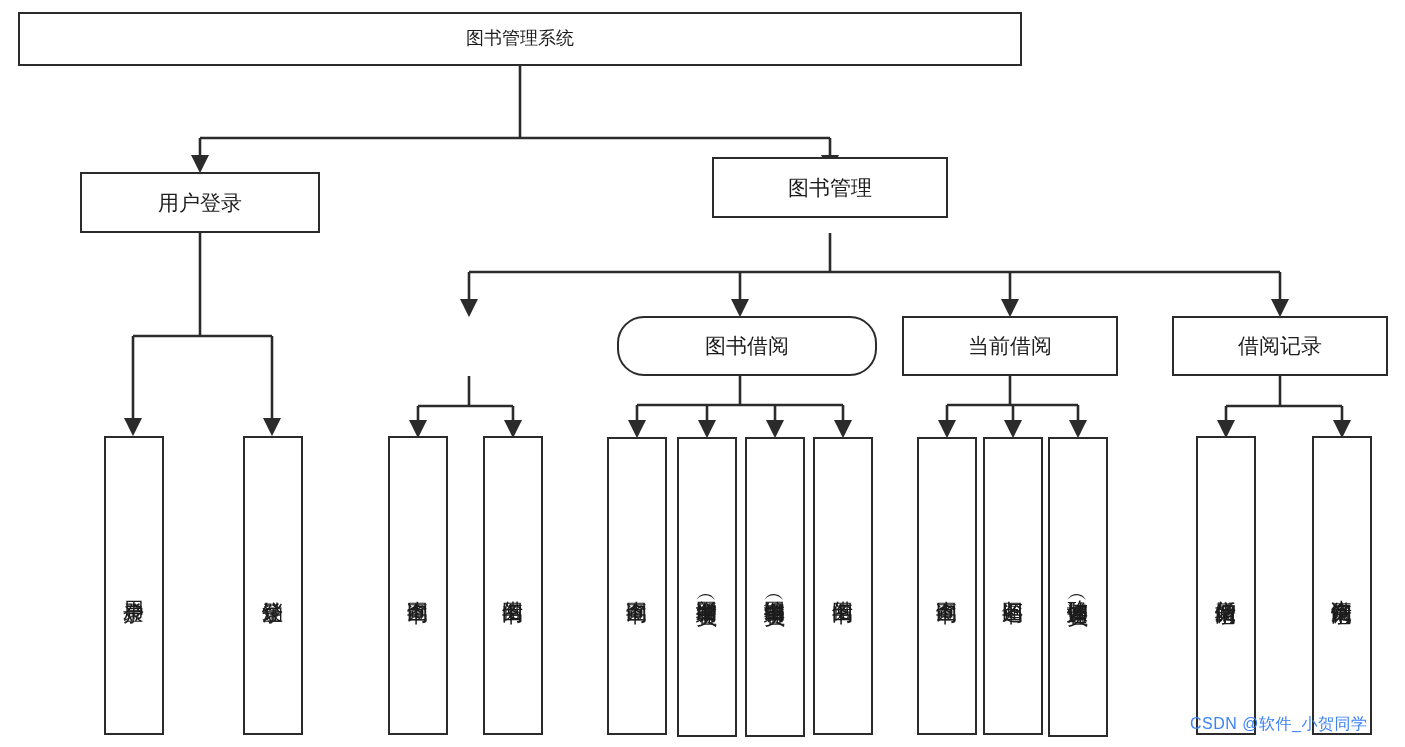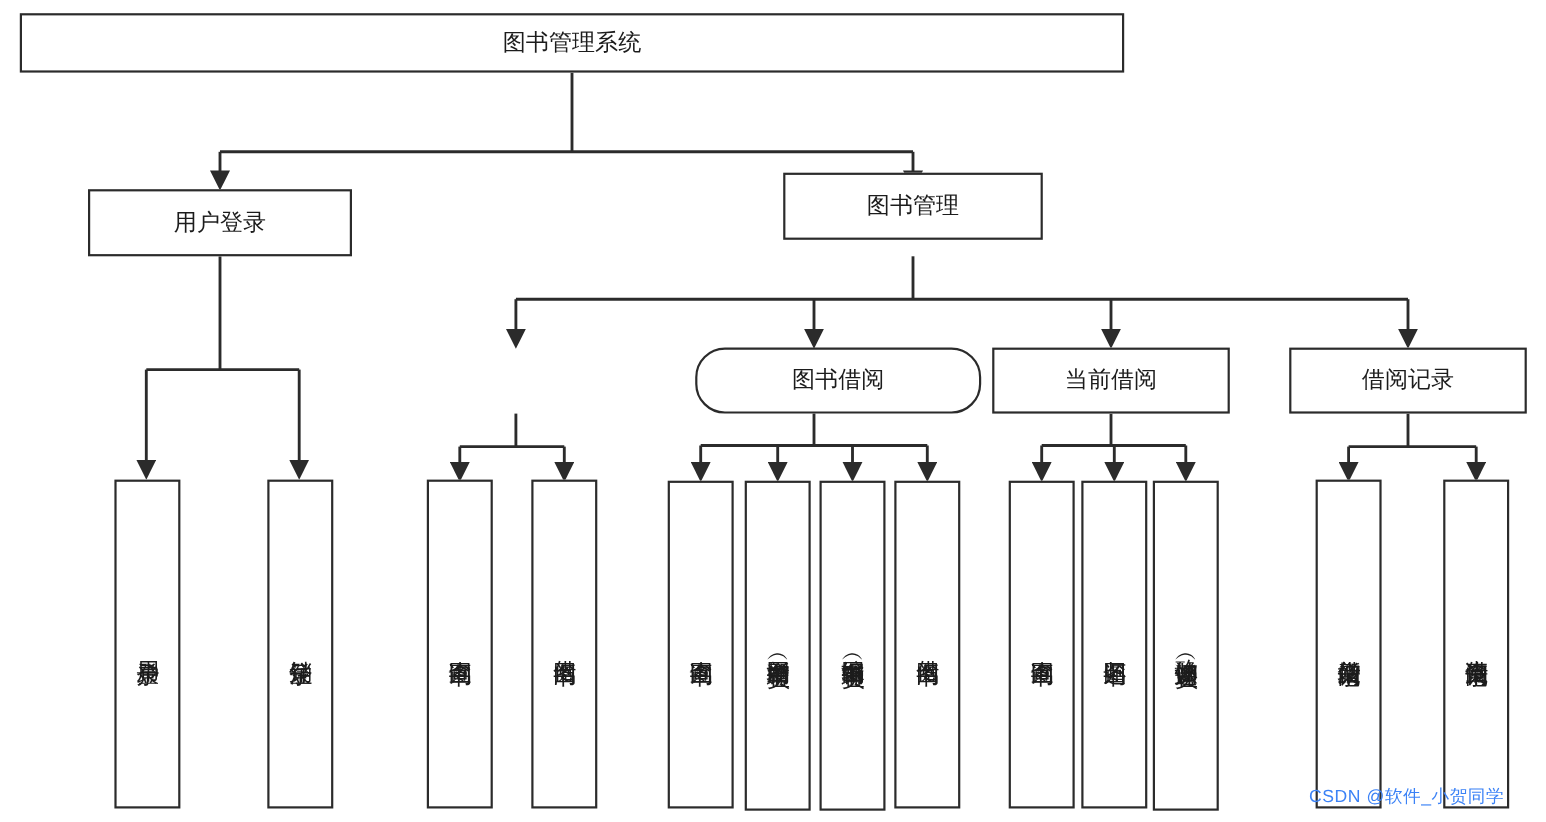--- a/index.html
+++ b/index.html
@@ -38,21 +38,21 @@
   .node .label {
     display: block;
     text-align: center;
     line-height: 1.22;
     white-space: nowrap;
   }
   .node.horiz .label {
     font-size: 21px;
   }
   .node.root .label {
-    font-size: 21px;
+    font-size: 18px;
     text-align: right;
   }
   .node.vert {
     align-items: center;
     justify-content: center;
   }
   .node.vert .label {
     writing-mode: vertical-rl;
     text-orientation: upright;
     font-size: 21px;
@@ -130,21 +130,21 @@
     <span class="label">图书管理系统</span>
   </div>
 
   <div class="node horiz" style="left:80px; top:172px; width:240px; height:61px;">
     <span class="label">用户登录</span>
   </div>
   <div class="node horiz" style="left:712px; top:157px; width:236px; height:61px;">
     <span class="label">图书管理</span>
   </div>
 
-  <div class="node horiz" style="left:632px; top:316px; width:260px; height:60px;border-radius:27px;">
+  <div class="node horiz" style="left:617px; top:316px; width:260px; height:60px;border-radius:27px;">
     <span class="label">图书借阅</span>
   </div>
   <div class="node horiz" style="left:902px; top:316px; width:216px; height:60px;">
     <span class="label">当前借阅</span>
   </div>
   <div class="node horiz" style="left:1172px; top:316px; width:216px; height:60px;">
     <span class="label">借阅记录</span>
   </div>
 
   <div class="node vert" style="left:104px; top:436px; width:60px; height:299px;">

